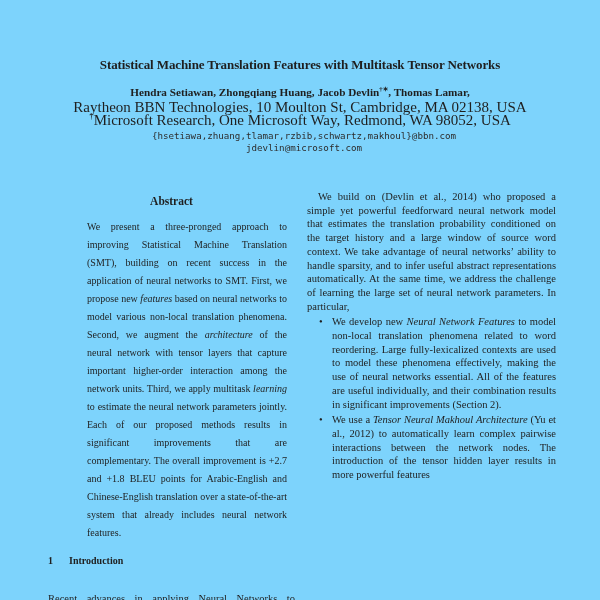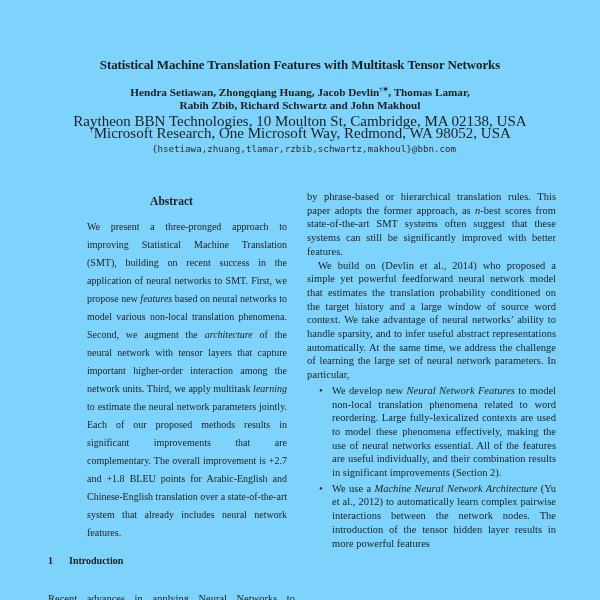--- a/index.html
+++ b/index.html
@@ -38,45 +38,44 @@
 </style>
 </head>
 <body>
 
 <div class="page">
 
   <div class="header">
     <h1 class="title">Statistical Machine Translation Features with Multitask Tensor Networks</h1>
     <div class="authors">
       <div>Hendra Setiawan, Zhongqiang Huang, Jacob Devlin<sup>†∗</sup>, Thomas Lamar,</div>
-      <div>Rabih Zbib, Richard Schwartz and John Makhoul</div>
     </div>
     <div class="affils">
       <div>Raytheon BBN Technologies, 10 Moulton St, Cambridge, MA 02138, USA</div>
       <div><sup>†</sup>Microsoft Research, One Microsoft Way, Redmond, WA 98052, USA</div>
     </div>
     <div class="emails">
       <div>{hsetiawa,zhuang,tlamar,rzbib,schwartz,makhoul}@bbn.com</div>
+      <div>jdevlin@microsoft.com</div>
     </div>
   </div>
 
   <div class="columns">
 
     <div class="col left">
       <div class="abstract-heading">Abstract</div>
       <p class="abstract-text">We present a three-pronged approach to improving Statistical Machine Translation (SMT), building on recent success in the application of neural networks to SMT. First, we propose new <i>features</i> based on neural networks to model various non-local translation phenomena. Second, we augment the <i>architecture</i> of the neural network with tensor layers that capture important higher-order interaction among the network units. Third, we apply multitask <i>learning</i> to estimate the neural network parameters jointly. Each of our proposed methods results in significant improvements that are complementary. The overall improvement is +2.7 and +1.8 BLEU points for Arabic-English and Chinese-English translation over a state-of-the-art system that already includes neural network features.</p>
       <div class="section-heading">
         <span class="sec-num">1</span><span>Introduction</span>
       </div>
       <p class="intro-p">Recent advances in applying Neural Networks to Statistical Machine Translation (SMT) have generally taken one of two approaches.  They either develop neural network-based features that are used to score hypotheses generated from traditional translation engines (fixed search space)</p>
     </div>
 
     <div class="col right">
-      <p>by phrase-based or hierarchical translation rules. This paper adopts the former approach, as <i>n</i>-best scores from state-of-the-art SMT systems often suggest that these systems can still be significantly improved with better features.</p>
       <p class="indent">We build on (Devlin et al., 2014) who proposed a simple yet powerful feedforward neural network model that estimates the translation probability conditioned on the target history and a large window of source word context.  We take advantage of neural networks’ ability to handle sparsity, and to infer useful abstract representations automatically.  At the same time, we address the challenge of learning the large set of neural network parameters. In particular,</p>
       <ul class="bullets">
         <li><span class="bullet-glyph">•</span><span>We develop new <i>Neural Network Features</i> to model non-local translation phenomena related to word reordering.  Large fully-lexicalized contexts are used to model these phenomena effectively, making the use of neural networks essential. All of the features are useful individually, and their combination results in significant improvements (Section 2).</span></li>
-        <li><span class="bullet-glyph">•</span><span>We use a <i>Machine Neural Network Architecture</i> (Yu et al., 2012) to automatically learn complex pairwise interactions between the network nodes.  The introduction of the tensor hidden layer results in more powerful features</span></li>
+        <li><span class="bullet-glyph">•</span><span>We use a <i>Tensor Neural Makhoul Architecture</i> (Yu et al., 2012) to automatically learn complex pairwise interactions between the network nodes.  The introduction of the tensor hidden layer results in more powerful features</span></li>
       </ul>
     </div>
 
   </div>
 </div>
 
 </body></html>

